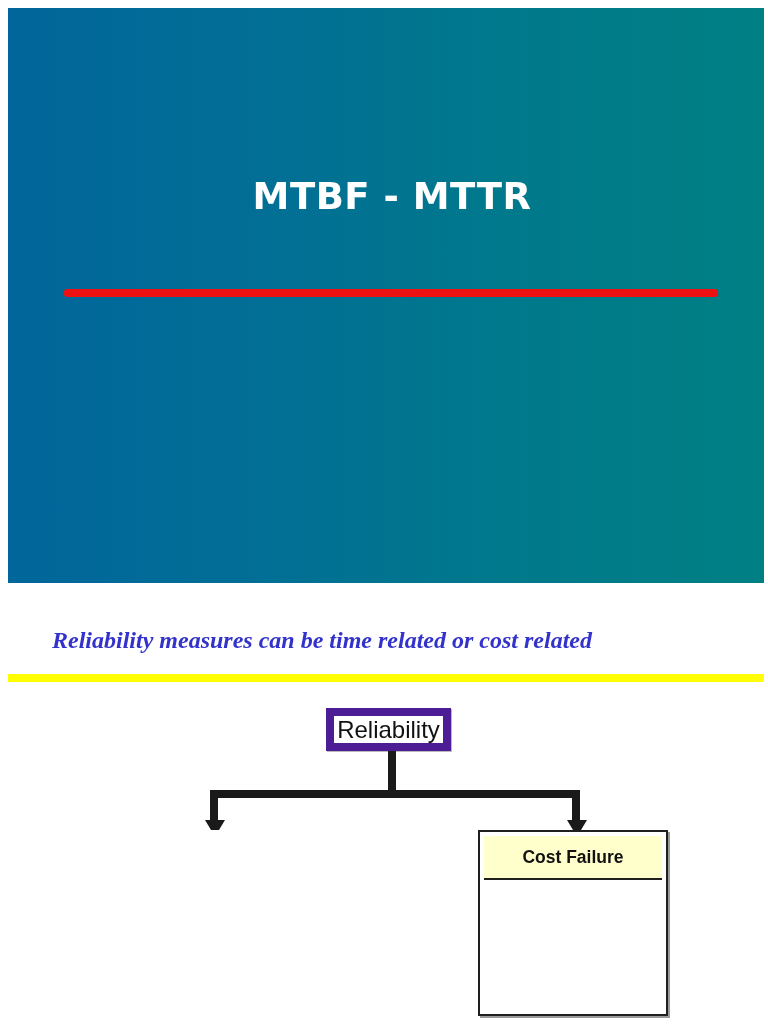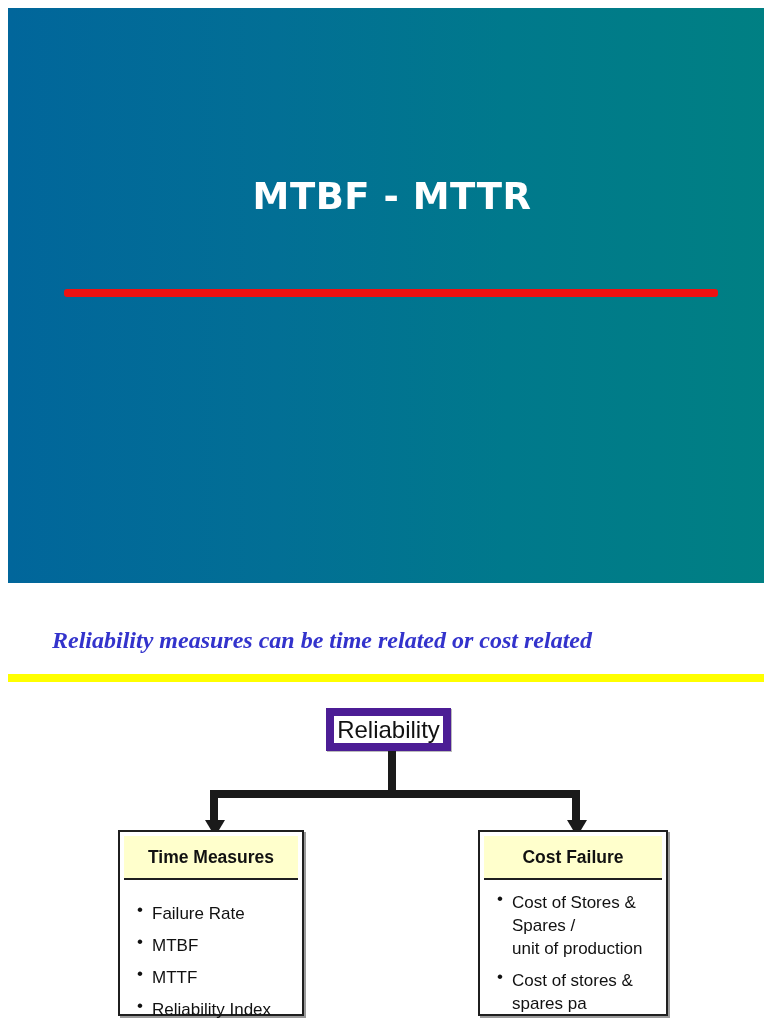--- a/index.html
+++ b/index.html
@@ -155,35 +155,19 @@
       <span>Reliability</span>
     </div>
 
     <div class="conn stem"></div>
     <div class="conn hbar"></div>
     <div class="conn drop-left"></div>
     <div class="conn drop-right"></div>
     <div class="arrowhead arrow-left"></div>
     <div class="arrowhead arrow-right"></div>
 
-    <div class="branch branch-left">
-      <div class="branch-header">Time Measures</div>
-      <ul class="branch-body">
-        <li>Failure Rate</li>
-        <li>MTBF</li>
-        <li>MTTF</li>
-        <li>Reliability Index</li>
-      </ul>
-    </div>
 
     <div class="branch branch-right">
       <div class="branch-header">Cost Failure</div>
-      <ul class="branch-body">
-        <li>Cost of Stores &amp;
-Spares /
-unit of production</li>
-        <li>Cost of stores &amp;
-spares pa</li>
-      </ul>
     </div>
   </section>
 
 </div>
 
 </body></html>

